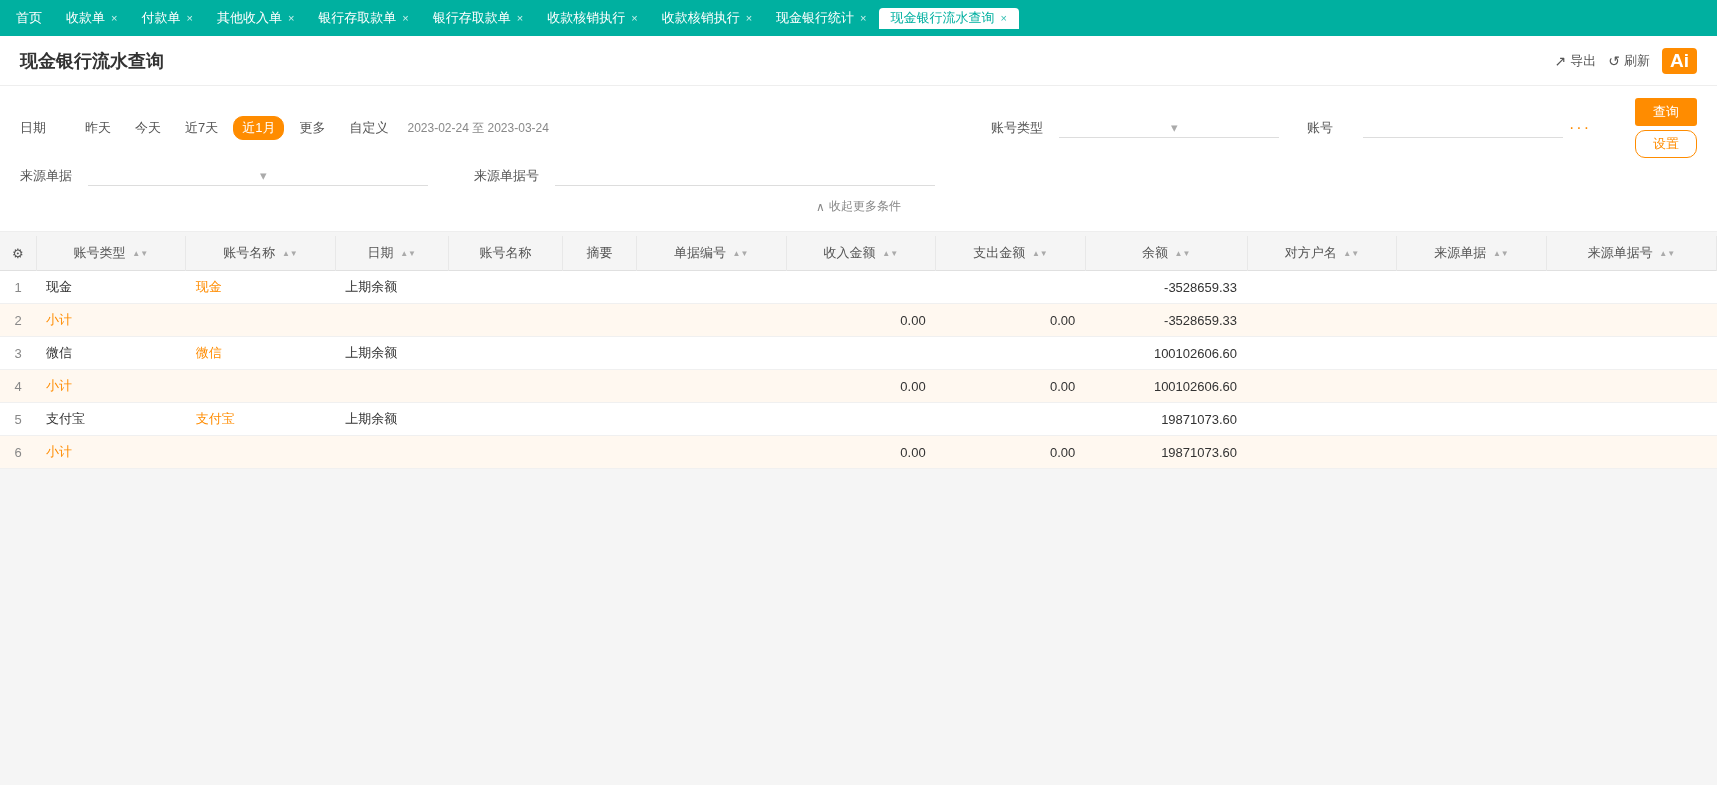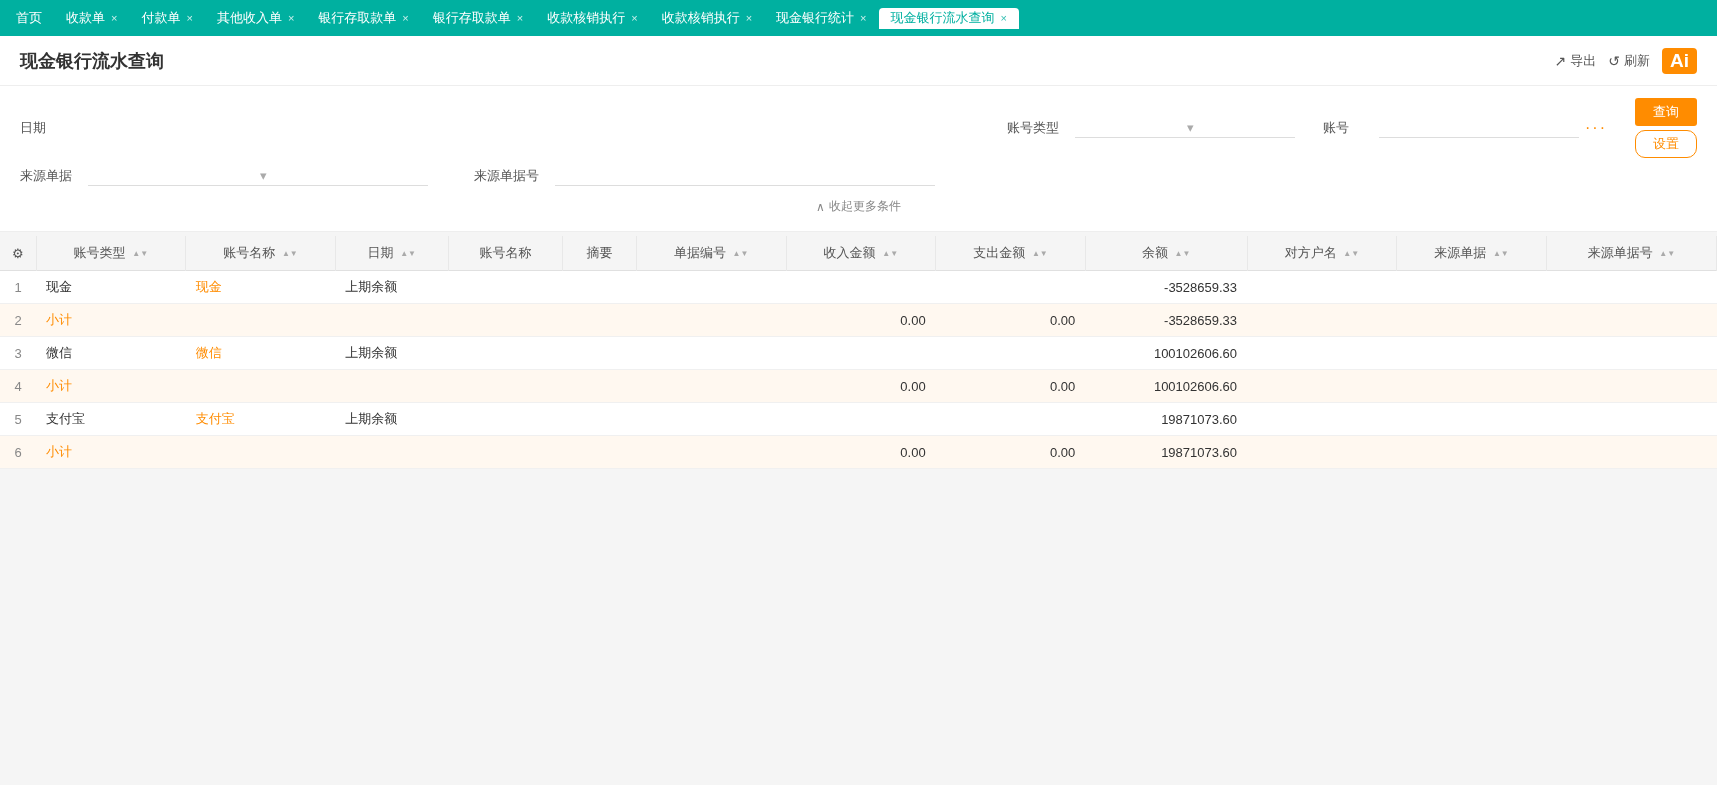--- a/index.html
+++ b/index.html
@@ -274,32 +274,41 @@
       <span style="font-size:14px;">↺</span>
       <span>刷新</span>
     </div>
     <div class="ai-badge">Ai</div>
   </div>
 </div>
 
 <div class="filter-area">
   <div class="filter-row">
     <span class="filter-label">日期</span>
+    <div class="filter-date-btns">
+      <span class="date-btn">昨天</span>
+      <span class="date-btn">今天</span>
+      <span class="date-btn">近7天</span>
+      <span class="date-btn active">近1月</span>
+      <span class="date-btn">更多</span>
+      <span class="date-btn">自定义</span>
+      <span class="date-range">2023-02-24 至 2023-03-24</span>
+    </div>
     <div style="flex:1"></div>
     <span class="filter-label">账号类型</span>
     <div class="filter-select" style="min-width:220px;">
       <span></span>
       <span style="color:#aaa;">▾</span>
     </div>
     <span class="filter-label" style="margin-left:12px;">账号</span>
     <div style="display:flex;align-items:center;gap:6px;">
       <input class="filter-input" style="min-width: 200px;" value="">
       <span class="dots-btn">···</span>
     </div>
-    <div style="display:flex;flex-direction:column;gap:4px;margin-left:12px;">
+    <div style="display:flex;flex-direction:column;gap:4px;margin-left:28px;">
       <button class="query-btn">查询</button>
       <button class="setting-btn">设置</button>
     </div>
   </div>
   <div class="filter-row">
     <span class="filter-label">来源单据</span>
     <div class="filter-select" style="min-width:340px;">
       <span></span>
       <span style="color:#aaa;">▾</span>
     </div>

